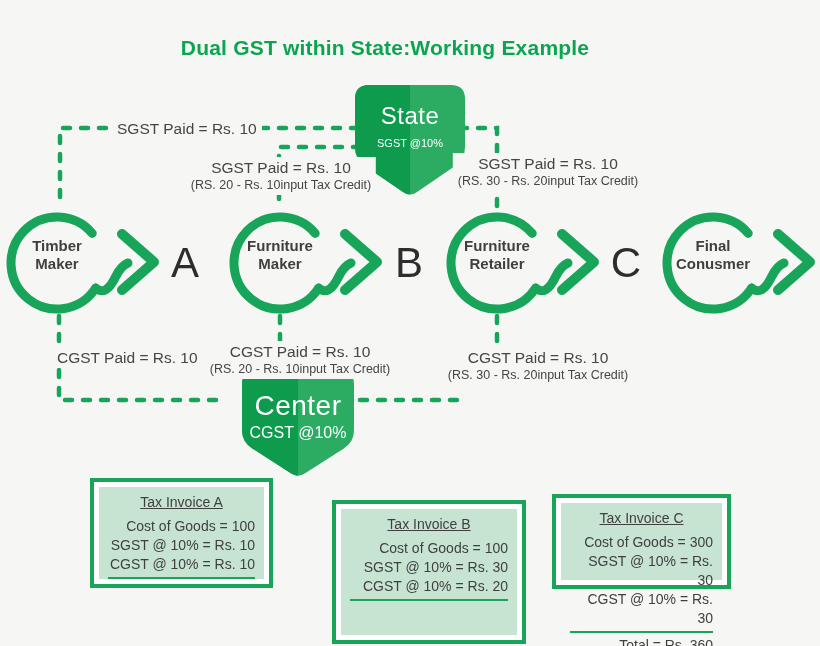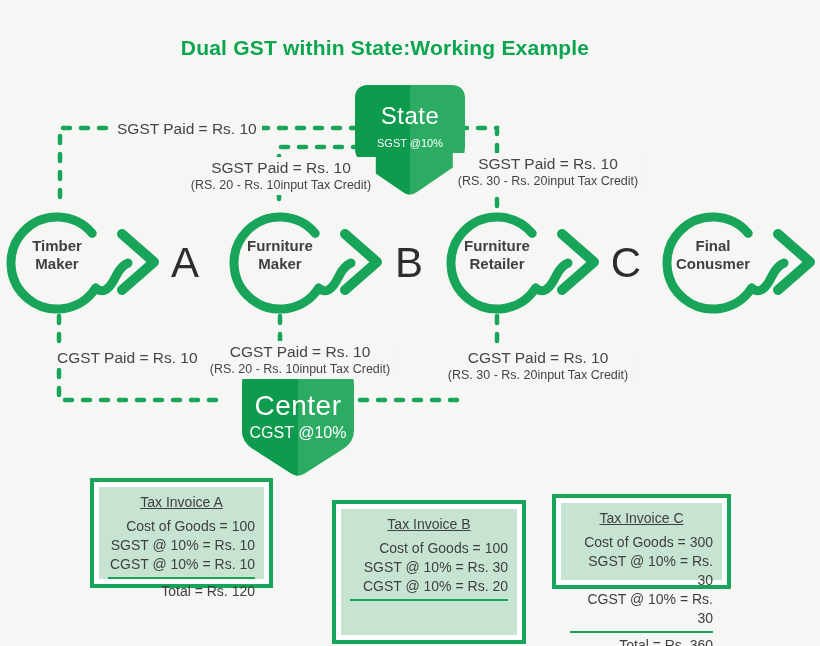--- a/index.html
+++ b/index.html
@@ -172,21 +172,20 @@
   <div class="stage-letter" style="left:387px;">B</div>
   <div class="stage-letter" style="left:604px;">C</div>
 
   <div class="invoice" style="left:90px;top:478px;width:183px;height:110px;">
     <div class="invoice-inner">
       <div class="invoice-title"><span>Tax Invoice A</span></div>
       <div class="invoice-row">Cost of Goods = 100</div>
       <div class="invoice-row">SGST @ 10% = Rs. 10</div>
       <div class="invoice-row">CGST @ 10% = Rs. 10</div>
       <div class="invoice-hr"></div>
-      <div class="invoice-total">Total = Rs. 120</div>
     </div>
   </div>
 
   <div class="invoice" style="left:332px;top:500px;width:194px;height:144px;">
     <div class="invoice-inner">
       <div class="invoice-title"><span>Tax Invoice B</span></div>
       <div class="invoice-row">Cost of Goods = 100</div>
       <div class="invoice-row">SGST @ 10% = Rs. 30</div>
       <div class="invoice-row">CGST @ 10% = Rs. 20</div>
       <div class="invoice-hr"></div>

